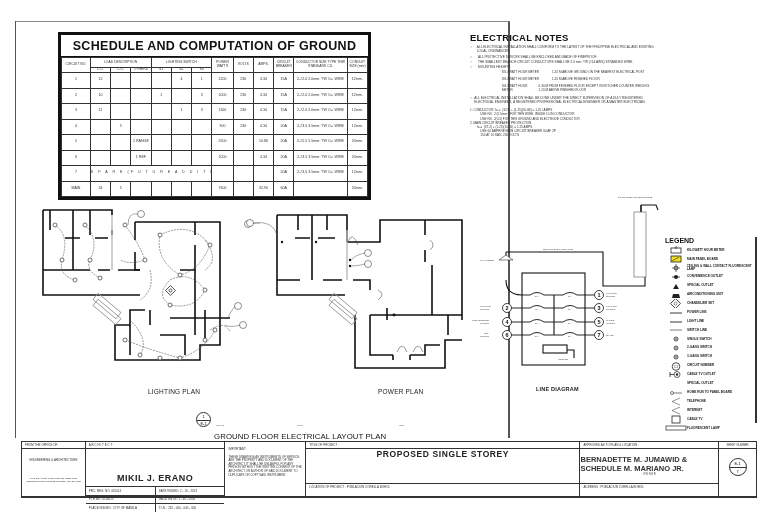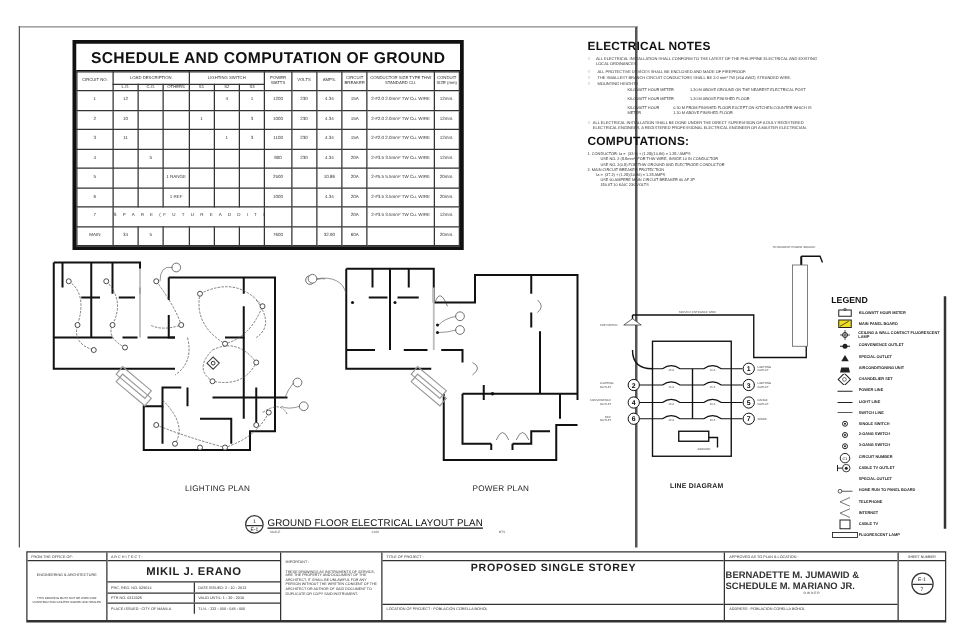--- a/index.html
+++ b/index.html
@@ -42,21 +42,21 @@
   .legend-item { display: flex; align-items: center; height: 8.9px; }
   .legend-sym { width: 22px; display: flex; justify-content: center; align-items: center; }
   .legend-label { font-size: 3.1px; color: #222; font-weight: bold; line-height: 3.5px; }
 
   
   .tb { position: absolute; left: 21px; top: 441px; width: 736px; height: 57px; border: 1px solid #333; border-bottom: 2px solid #333; display: flex; }
   .tb-col { position: relative; height: 100%; border-right: 1px solid #333; }
   .tb-hdr { font-size: 3px; color: #333; padding: 1px 3px; border-bottom: 1px solid #333; height: 7px; line-height: 5px; }
   .tiny { font-size: 3px; color: #333; line-height: 3.7px; }
   .main-title { font-size: 8.5px; font-weight: bold; letter-spacing: 0.6px; text-align: center; line-height: 10px; color: #222; }
-  .arch-name { font-size: 9px; font-weight: bold; letter-spacing: 0.5px; text-align: center; color: #222; }
+  .arch-name { font-size: 9px; font-weight: bold; letter-spacing: 0.5px; text-align: center; color: #222; margin-top: 21px; }
   .owner-name { font-size: 7.5px; font-weight: bold; text-align: left; line-height: 9px; color: #333; }
   .cell-row { display: flex; border-top: 1px solid #333; height: 8.5px; align-items: center; }
   .cell-row > div { font-size: 3px; color: #333; padding: 0 3px; flex: 1; }
   .cell-row > div + div { border-left: 1px solid #333; height: 100%; display: flex; align-items: center; }
 </style>
 </head>
 <body>
 
 <div class="frame"></div>
 <div class="frame-left"></div>
@@ -248,21 +248,20 @@
   <div class="mh-row">
       <span class="k">KILOWATT HOUR METER</span>
       <span>0.30 M FROM FINISHED FLOOR EXCEPT ON KITCHEN COUNTER WHICH IS 1.20 M ABOVE FINISHED FLOOR</span>
     </div>
   <div class="note-item">
       <span class="note-bullet">○</span>
       <span>ALL ELECTRICAL INSTALLATION SHALL BE DONE UNDER THE DIRECT SUPERVISION OF A DULY REGISTERED ELECTRICAL ENGINEER, A REGISTERED PROFESSIONAL ELECTRICAL ENGINEER OR A MASTER ELECTRICIAN.</span>
     </div>
 
   <div class="comp">
-    <h2>COMPUTATIONS:</h2>
     <div class="comp-line">1. CONDUCTOR: Ia =  (32.9) + (1.25)(10.86) = 1.25 / AMPS</div>
     <div class="comp-line">            USE NO. 2 (5.5mm²) FOR THW WIRE, INSIDE 10 IN CONDUCTOR</div>
     <div class="comp-line">            USE NO. 2(0.5) FOR THW GROUND AND ELECTRODE CONDUCTOR</div>
     <div class="comp-line">2. MAIN CIRCUIT BREAKER PROTECTION</div>
     <div class="comp-line">        Ia =  (37.2) + (1.25)(10.86) = 1.25 AMPS</div>
     <div class="comp-line">            USE 60 AMPERE MAIN CIRCUIT BREAKER 60 AF 2P</div>
     <div class="comp-line">            150 AT 10 KAIC 230 VOLTS</div>
   </div>
 </div>
 
@@ -458,21 +457,21 @@
   </g>
 </svg>
 <div class="plan-label" style="left:536px;top:386px;font-size:5.5px;font-weight:bold">LINE DIAGRAM</div>
 
 <div style="position:absolute;left:194px;top:412px;width:216px;height:18px">
   <div style="position:absolute;left:2px;top:0;width:15px;height:15px;border:1px solid #333;border-radius:50%">
     <div style="position:absolute;left:0;top:7px;width:13px;height:0;border-top:1px solid #333"></div>
     <div style="position:absolute;left:0;top:1px;width:13px;text-align:center;font-size:4px">1</div>
     <div style="position:absolute;left:0;top:8px;width:13px;text-align:center;font-size:4px">E-1</div>
   </div>
-  <div style="position:absolute;left:20px;top:2px;font-size:7.8px;text-decoration:underline;letter-spacing:0.1px;white-space:nowrap">GROUND FLOOR ELECTRICAL LAYOUT PLAN</div>
+  <div style="position:absolute;left:20px;top:20px;font-size:7.8px;letter-spacing:0.1px;white-space:nowrap">GROUND FLOOR ELECTRICAL LAYOUT PLAN</div>
   <div style="position:absolute;left:22px;top:12px;font-size:2.5px;color:#555">SCALE</div>
   <div style="position:absolute;left:103px;top:12px;font-size:2.5px;color:#555">1:100</div>
   <div style="position:absolute;left:205px;top:12px;font-size:2.5px;color:#555">MTS</div>
 </div>
 
 <div class="legend">
   <h3>LEGEND</h3>
   <div class="legend-item">
       <span class="legend-sym">
         <svg width="16" height="8">

